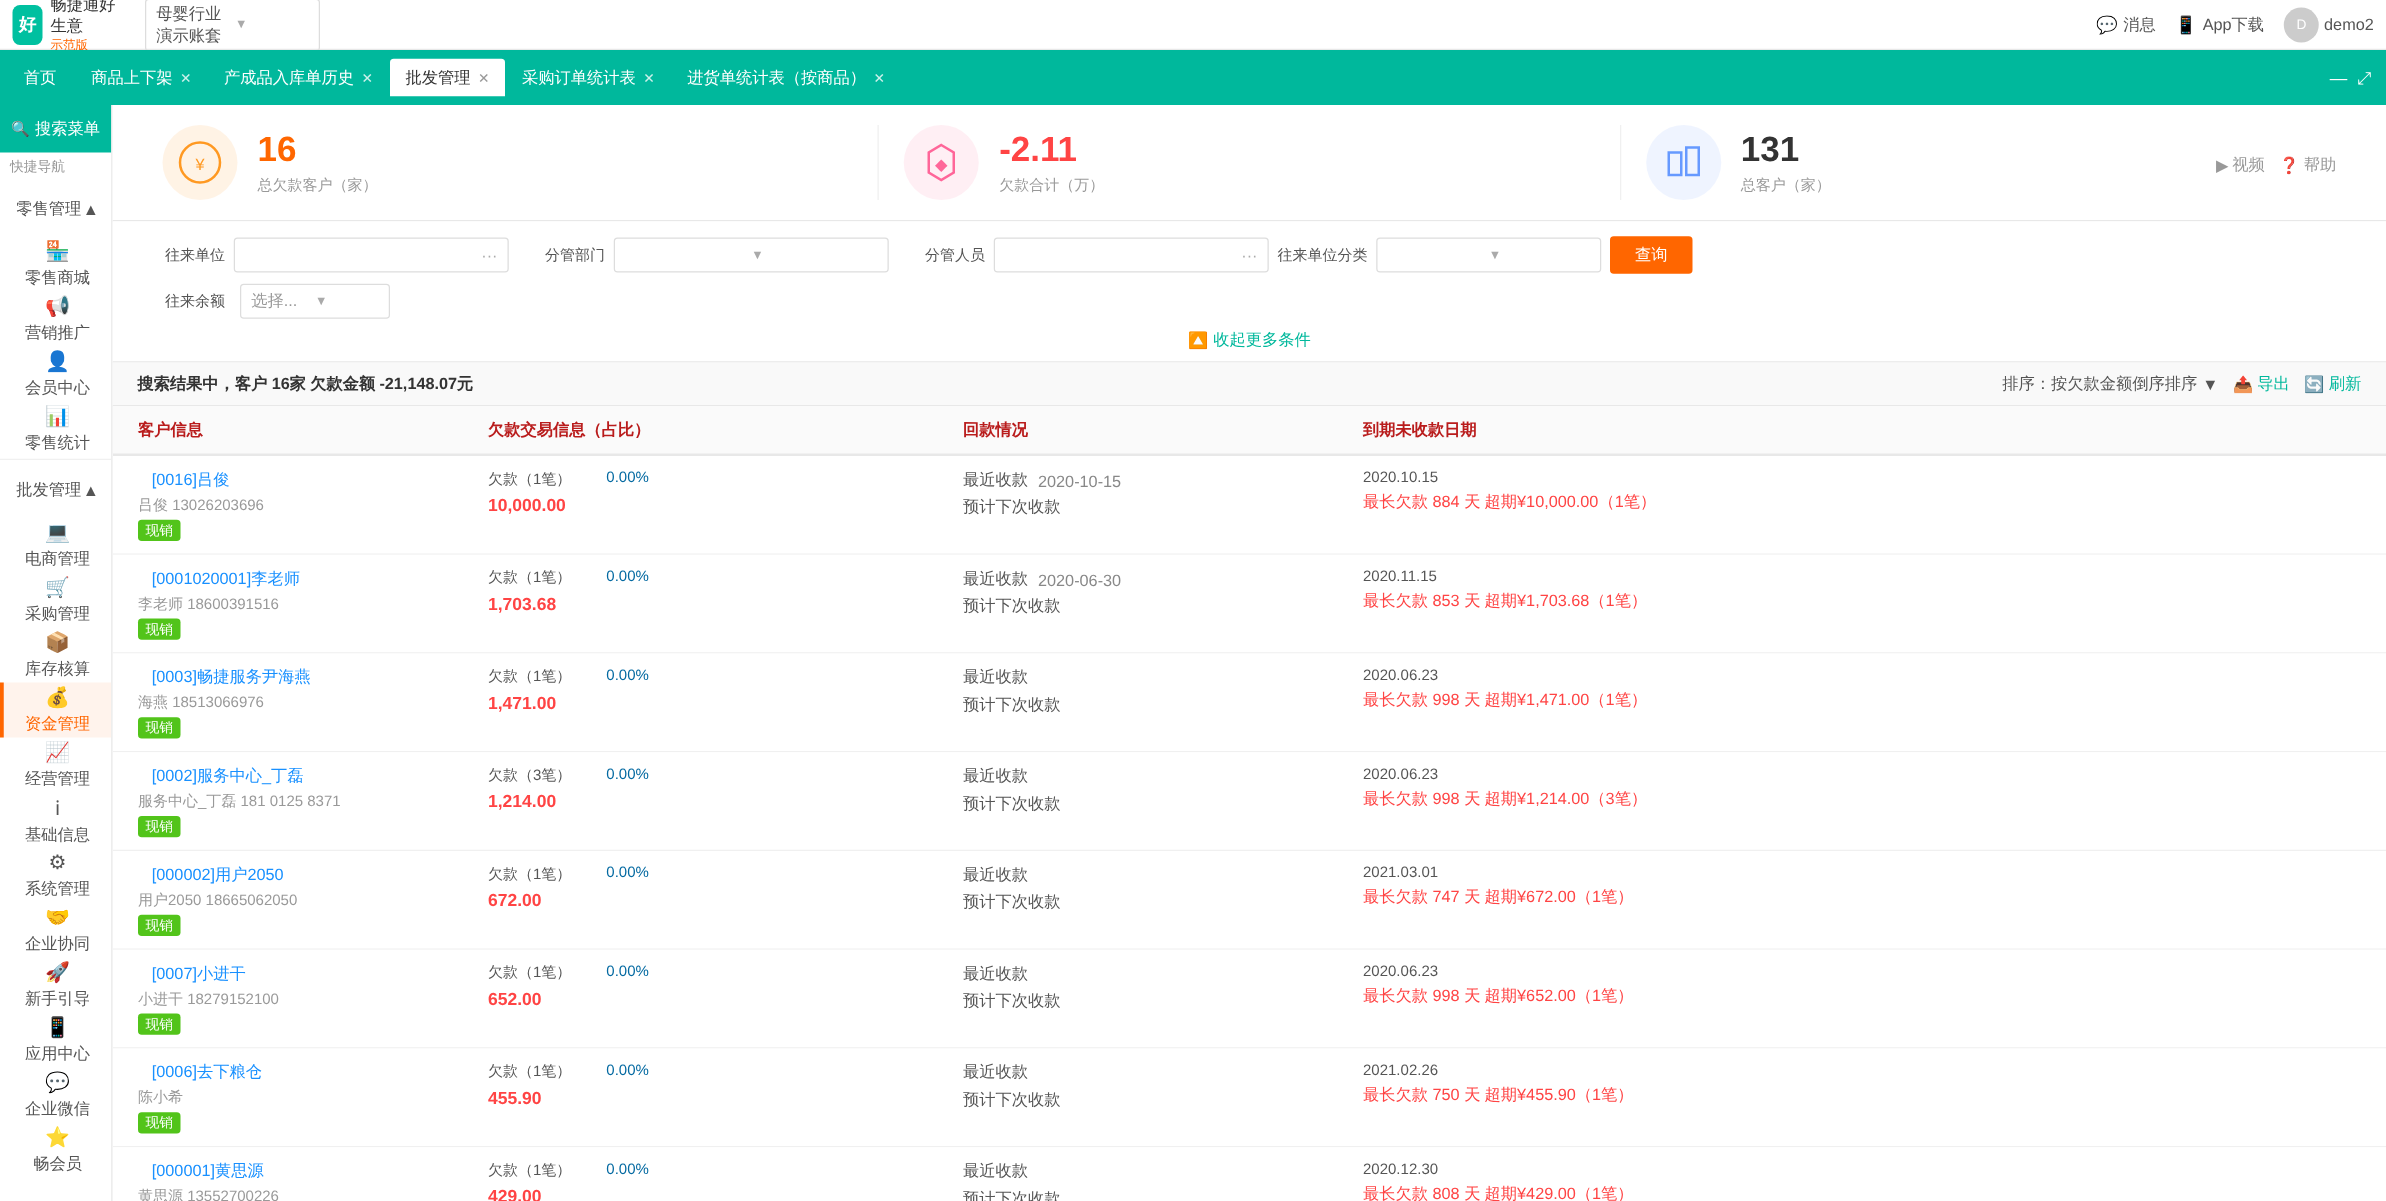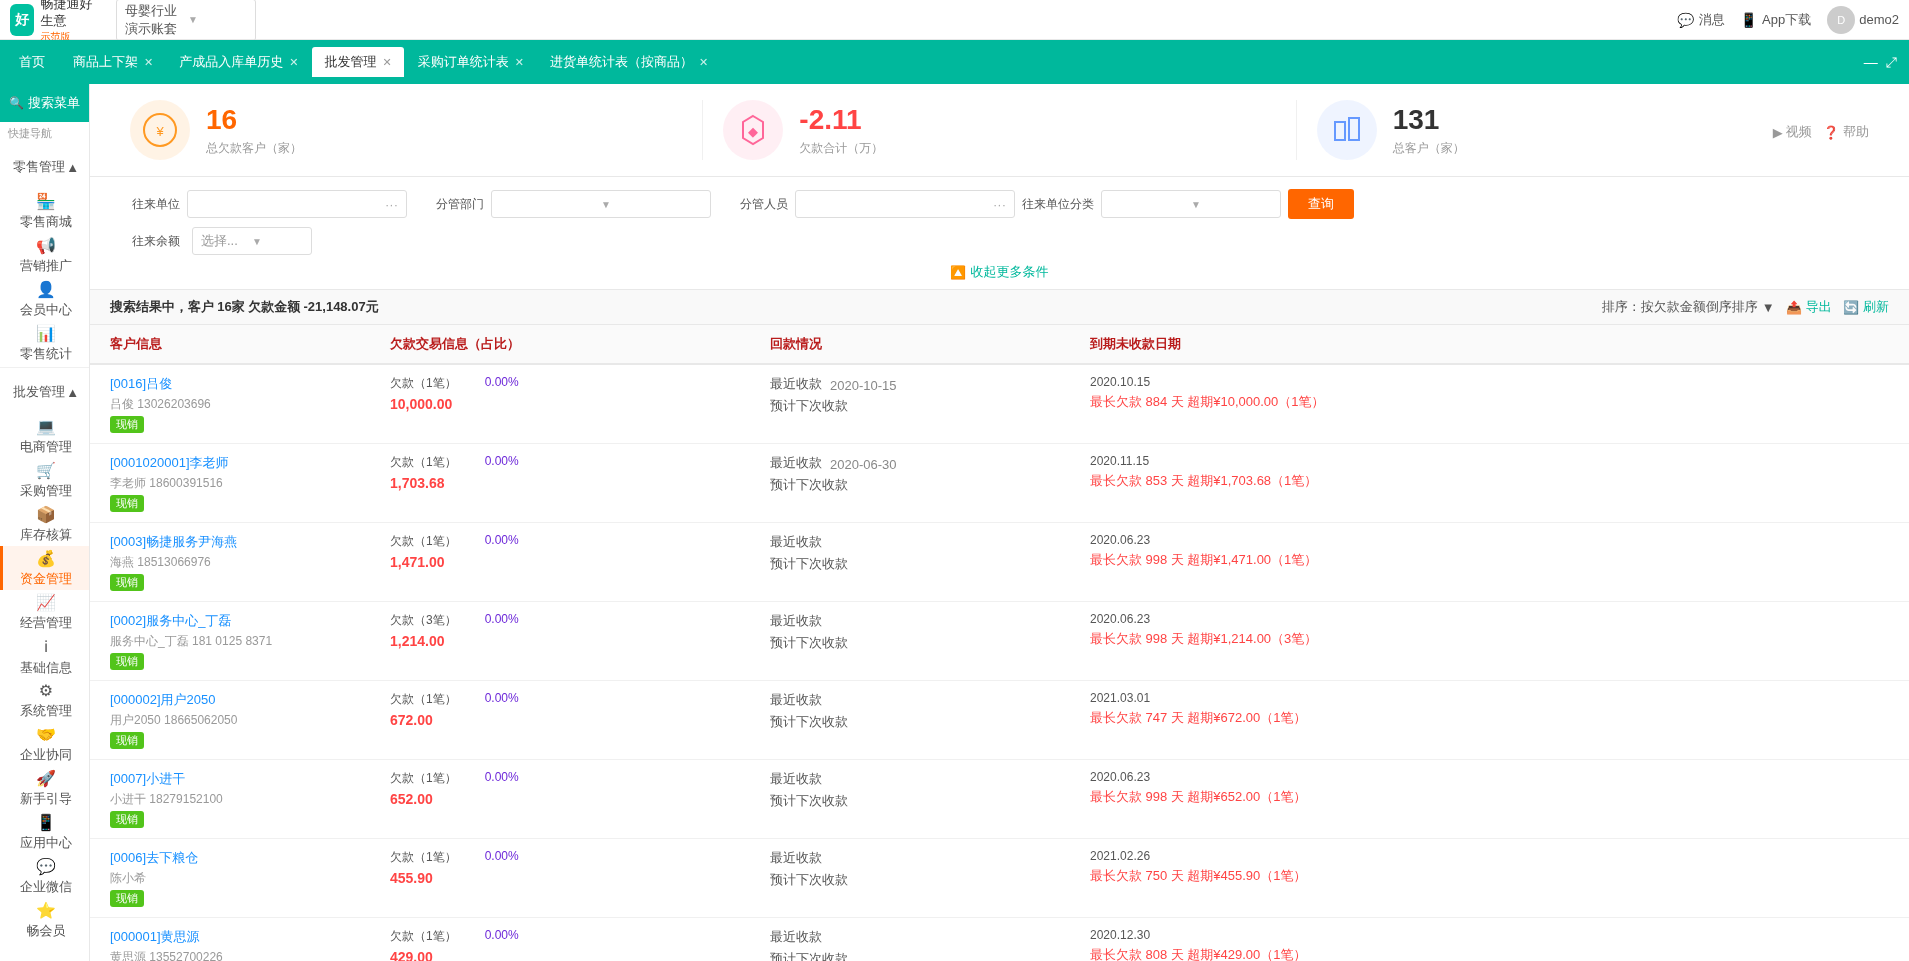--- a/index.html
+++ b/index.html
@@ -89,28 +89,28 @@
     .data-table { background: #fff; flex: 1; overflow: auto; }
     .table-header { display: flex; align-items: center; padding: 10px 20px; border-bottom: 2px solid #e8e8e8; background: #fafafa; font-size: 12px; color: #b91c1c; font-weight: bold; }
     .col-customer { flex: 0 0 280px; }
     .col-debt { flex: 0 0 380px; }
     .col-payment { flex: 0 0 320px; }
     .col-due { flex: 1; }
 
     .table-row { display: flex; align-items: stretch; padding: 10px 20px; border-bottom: 1px solid #f0f0f0; background: #fff; }
 
     .customer-info { flex: 0 0 280px; }
-    .customer-name { color: #1890ff; font-size: 13px; cursor: pointer; text-decoration: none; }
+    .customer-name { color: #1890ff; font-size: 13px; cursor: pointer; text-decoration: none; margin-left: 11px; }
     .customer-contact { color: #999; font-size: 12px; margin: 3px 0; }
     .customer-tag { display: inline-block; background: #52c41a; color: #fff; font-size: 11px; padding: 1px 6px; border-radius: 3px; }
 
     .debt-info { flex: 0 0 380px; }
     .debt-count { color: #555; font-size: 12px; margin-bottom: 4px; }
     .debt-amount { color: #ff4444; font-size: 14px; font-weight: bold; margin-bottom: 2px; }
-    .debt-ratio { color: #6d28d9; font-size: 12px; }
+    .debt-ratio { color: #0369a1; font-size: 12px; }
     .debt-row { display: flex; align-items: flex-start; gap: 28px; }
 
     .payment-info { flex: 0 0 320px; }
     .payment-row { display: flex; align-items: flex-end; gap: 8px; font-size: 12px; color: #555; margin-bottom: 4px; }
     .payment-date { color: #888; }
 
     .due-info { flex: 1; }
     .due-date { font-size: 12px; color: #555; margin-bottom: 4px; }
     .due-overdue { font-size: 12px; color: #555; }
     .due-overdue span { color: #ff4444; cursor: pointer; }

